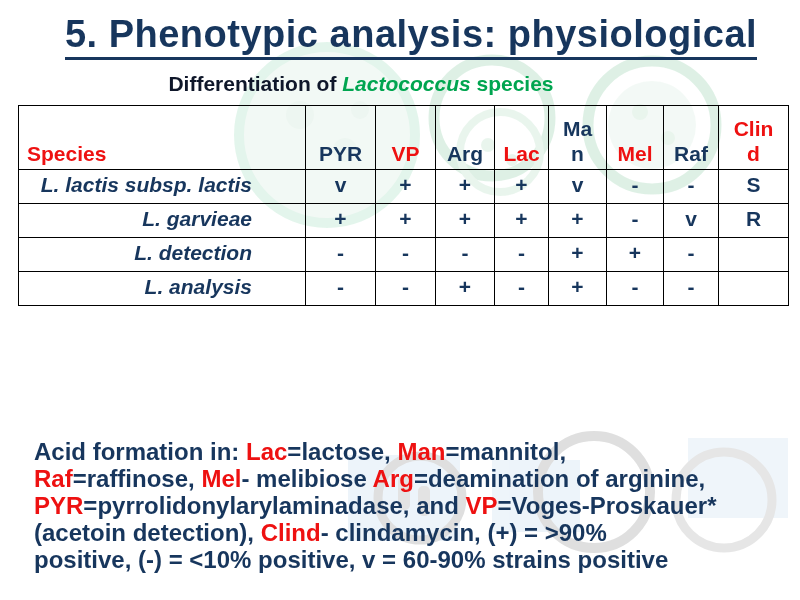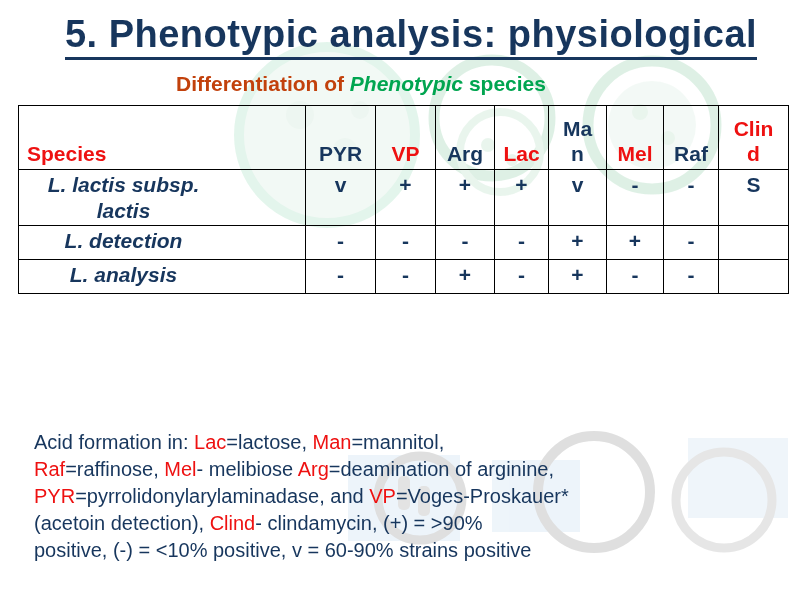--- a/index.html
+++ b/index.html
@@ -31,27 +31,27 @@
     font-size:21px;font-weight:bold;padding:0 0 3px 0;line-height:25px;
   }
   .species-table th.col0{text-align:left;padding-left:8px;}
   .hwrap{display:inline-block;word-break:break-all;line-height:25px;}
   .species-table th.col5 .hwrap{max-width:36px;}
   .species-table th.col8 .hwrap{max-width:46px;}
   .species-table td{
     vertical-align:top;font-size:21px;font-weight:bold;color:var(--navy,#17365d);
     line-height:26px;padding:2px 0 1px 0;
   }
-  .species-table td.species-cell{font-style:italic;text-align:center;padding-left:8px;padding-right:85px;}
+  .species-table td.species-cell{font-style:italic;text-align:right;padding-left:8px;padding-right:53px;}
   .species-table td.val-cell{text-align:center;}
   .species-table tbody tr{height:34px;}
   
   .footer{
-    position:absolute;left:34px;top:429px;width:758px;z-index:4;
-    font-size:20px;font-weight:normal;line-height:27px;color:var(--navy,#17365d);
+    position:absolute;left:34px;top:438px;width:758px;z-index:4;
+    font-size:24px;font-weight:bold;line-height:27px;color:var(--navy,#17365d);
   }
 </style>
 </head>
 <body>
 
 <div class="slide">
 
   <svg class="watermarks" viewBox="0 0 800 600" xmlns="http://www.w3.org/2000/svg">
 
     <g opacity="0.55">
@@ -87,21 +87,21 @@
     <g opacity="0.4">
       <rect x="688" y="438" width="100" height="80" fill="#d9e8f5"></rect>
       <circle cx="724" cy="500" r="48" fill="none" stroke="#c2c2c2" stroke-width="9"></circle>
     </g>
   </svg>
 
   <div class="title">
     <span class="title-text">5. Phenotypic analysis: physiological</span>
   </div>
 
-  <div class="subtitle"><span style="color: #c2410c; margin-top: 32px;">Differentiation of </span><span style="color: rgb(0, 165, 80); font-style: italic;">Phenotypic</span><span style="color: rgb(0, 165, 80);"> species</span></div>
+  <div class="subtitle"><span style="color: #0f172a; margin-top: 32px;">Differentiation of </span><span style="color: rgb(0, 165, 80); font-style: italic;">Lactococcus</span><span style="color: rgb(0, 165, 80);"> species</span></div>
 
   <div class="table-wrap">
     <table class="species-table">
       <colgroup>
         <col style="width:287px">
           <col style="width:70px">
           <col style="width:60px">
         <col style="width:59px">
           <col style="width:54px">
           <col style="width:58px">
@@ -128,20 +128,31 @@
             <td class="val-cell">v</td>
             <td class="val-cell">+</td>
             <td class="val-cell">+</td>
             <td class="val-cell">+</td>
             <td class="val-cell">v</td>
             <td class="val-cell">-</td>
             <td class="val-cell">-</td>
             <td class="val-cell">S</td>
           </tr>
           <tr>
+            <td class="species-cell">L. garvieae</td>
+            <td class="val-cell">+</td>
+            <td class="val-cell">+</td>
+            <td class="val-cell">+</td>
+            <td class="val-cell">+</td>
+            <td class="val-cell">+</td>
+            <td class="val-cell">-</td>
+            <td class="val-cell">v</td>
+            <td class="val-cell">R</td>
+          </tr>
+          <tr>
             <td class="species-cell">L. detection</td>
             <td class="val-cell">-</td>
             <td class="val-cell">-</td>
             <td class="val-cell">-</td>
             <td class="val-cell">-</td>
             <td class="val-cell">+</td>
             <td class="val-cell">+</td>
             <td class="val-cell">-</td>
             <td class="val-cell"></td>
           </tr>

